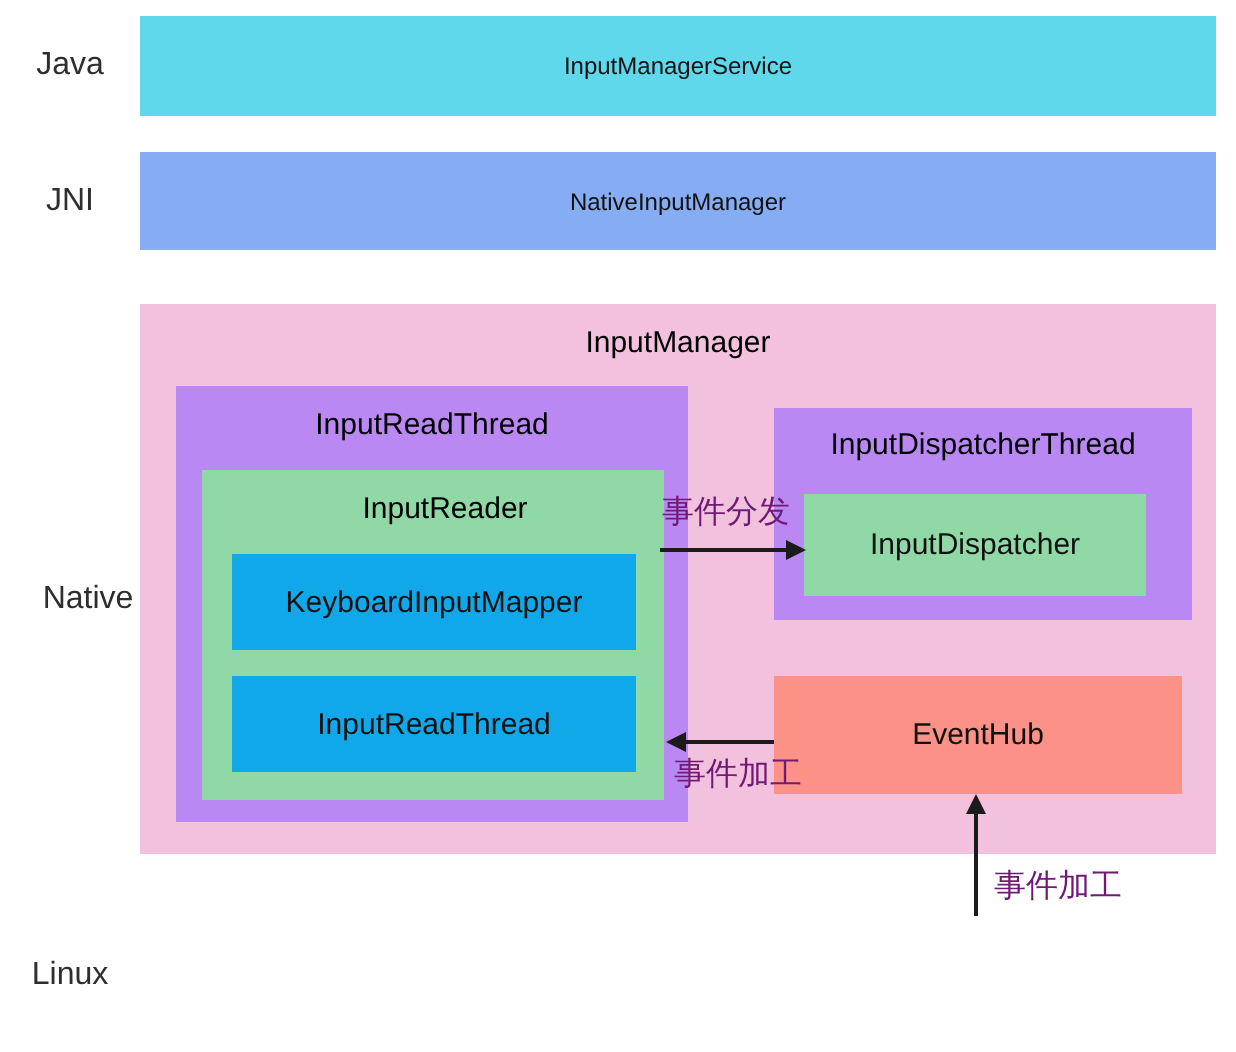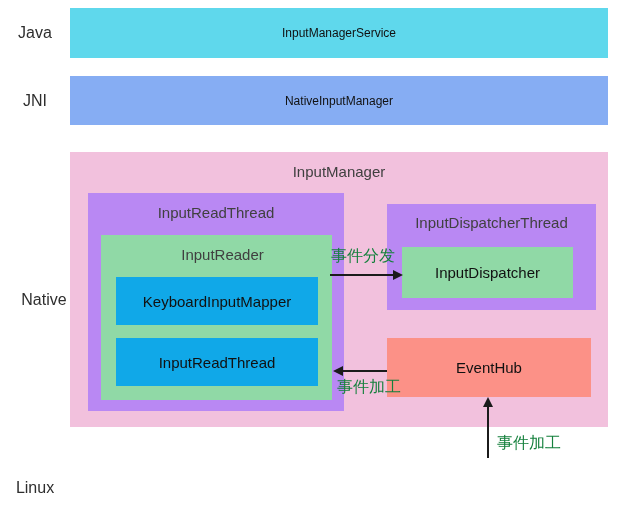--- a/index.html
+++ b/index.html
@@ -10,30 +10,30 @@
   .layer-label{font-size:16px;color:#2e2e2e;}
   .bar{font-size:12px;color:#111;}
   .bar-java{background:var(--cyan,#5FD8EC);}
   .bar-jni{background:var(--jni_blue,#86ADF3);}
   .native-box{background:var(--pink,#F2C1DD);}
   .purple-box{background:var(--purple,#B988F3);}
   .green-box{background:var(--green,#90D9A6);}
   .blue-box{background:var(--mapper_blue,#10A8E8);}
   .red-box{background:var(--salmon,#FC9187);}
   .orange-bar{background:var(--orange,#F09A62);font-size:15px;color:#111;line-height:21px;}
-  .box-title{font-size:15px;color:#404040;text-align:center;position:absolute;left:0;right:0;}
+  .box-title{font-size:15px;color:#000000;text-align:center;position:absolute;left:0;right:0;}
   .inner-label{font-size:15px;color:#111;}
   .arrow-line{background:transparent;}
   .hline{border-top:2px solid #1b1b1b;height:0;}
   .vline{border-left:2px solid #1b1b1b;width:0;}
   .tri{width:0;height:0;}
   .tri-right{border-top:5px solid transparent;border-bottom:5px solid transparent;border-left:10px solid #1b1b1b;}
   .tri-left{border-top:5px solid transparent;border-bottom:5px solid transparent;border-right:10px solid #1b1b1b;}
   .tri-up{border-left:5px solid transparent;border-right:5px solid transparent;border-bottom:10px solid #1b1b1b;}
-  .cn-label{font-size:16px;color:#15803d;white-space:nowrap;}
+  .cn-label{font-size:16px;color:#701a75;white-space:nowrap;}
 </style>
 </head>
 <body>
 
 <div class="stage">
 
   <div class="abs center layer-label" style="left:0;top:8px;width:70px;height:50px;">Java</div>
   <div class="abs center bar bar-java" style="left:70px;top:8px;width:538px;height:50px;">
     <span>InputManagerService</span>
   </div>

